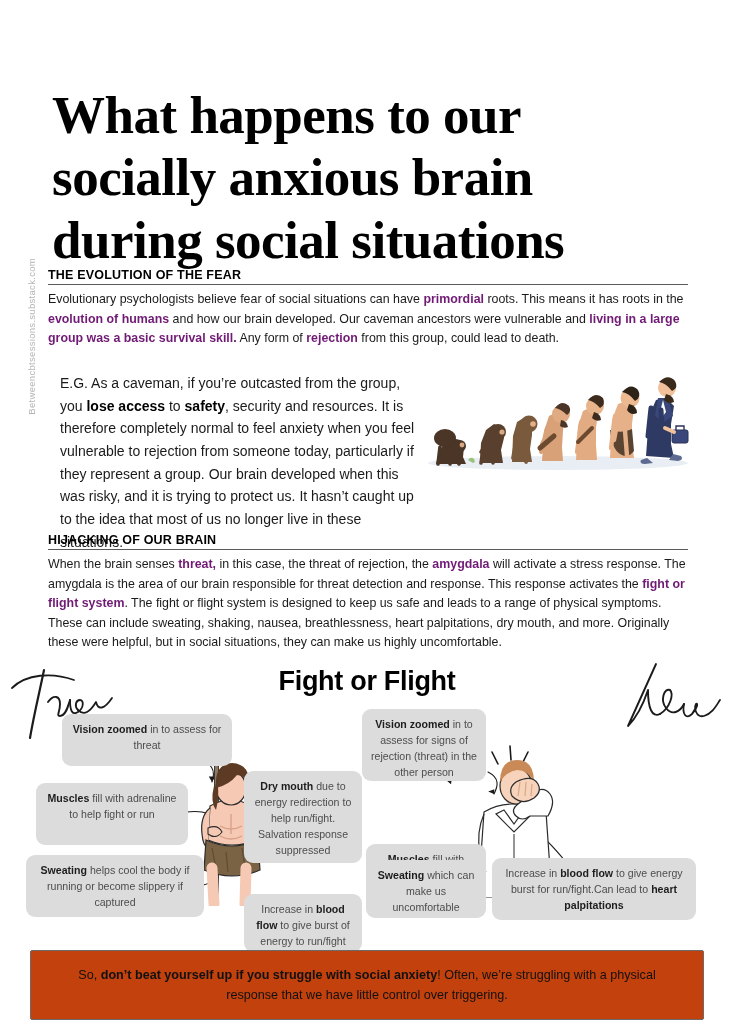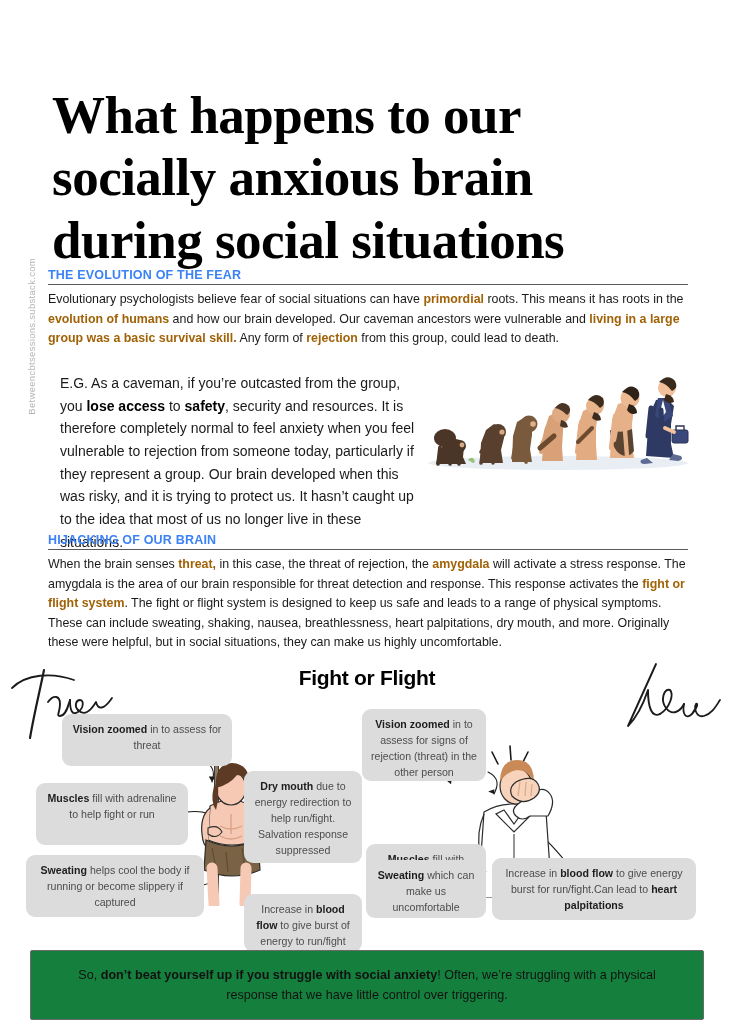--- a/index.html
+++ b/index.html
@@ -40,50 +40,50 @@
     letter-spacing:-0.5px;
     color:#000;
   }
 
   
   .section{position:absolute;}
   .sec-title{
     font-size:12.5px;
     font-weight:700;
     letter-spacing:.2px;
-    color:#3b82f6;
+    color:#000000;
     padding-bottom:2px;
   }
   .sec-rule{
     height:1px;background:#5a5a5a;width:100%;
     margin-bottom:5px;
   }
   .body-text{
     font-size:12.4px;
     line-height:1.58;
     color:#1a1a1a;
   }
-  .body-text b{font-weight:700;color:#a16207;}
+  .body-text b{font-weight:700;color:#701a75;}
 
   #sec-evolution{left:48px;top:268px;width:640px;}
   #eg-block{
     position:absolute;left:60px;top:372px;width:355px;
     font-size:14px;line-height:1.62;color:#1a1a1a;
   }
   #eg-block b{font-weight:700;color:#000;}
   #sec-hijack{left:48px;top:533px;width:640px;}
 
   
   .evo-wrap{position:absolute;left:418px;top:368px;width:272px;height:104px;}
 
   
   .ff-title{
     position:absolute;left:0;top:666px;width:734px;
     text-align:center;
-    font-size:21px;font-weight:700;letter-spacing:-0.3px;color:#000;
+    font-size:27px;font-weight:700;letter-spacing:-0.3px;color:#000;
   }
 
   
   .script{position:absolute;}
   #script-then{left:4px;top:666px;width:120px;height:76px;}
   #script-now{left:612px;top:660px;width:112px;height:82px;}
 
   
   .bubble{
     position:absolute;
@@ -117,21 +117,21 @@
   .figure{position:absolute;}
   #fig-caveman{left:186px;top:744px;width:88px;height:162px;}
   #fig-modern {left:470px;top:742px;width:92px;height:156px;}
 
   
   .arrows{position:absolute;left:0;top:660px;width:734px;height:270px;pointer-events:none;}
 
   
   .banner{
     position:absolute;left:30px;top:950px;width:674px;height:70px;
-    background:#15803d;
+    background:#c2410c;
     border:1px solid #6b6b6b;
     box-sizing:border-box;
     display:flex;align-items:center;justify-content:center;
     border-radius:2px;
   }
   .banner-inner{
     width:620px;text-align:center;
     font-size:12.6px;line-height:1.62;color:#111;
   }
   .banner-inner b{font-weight:700;}

